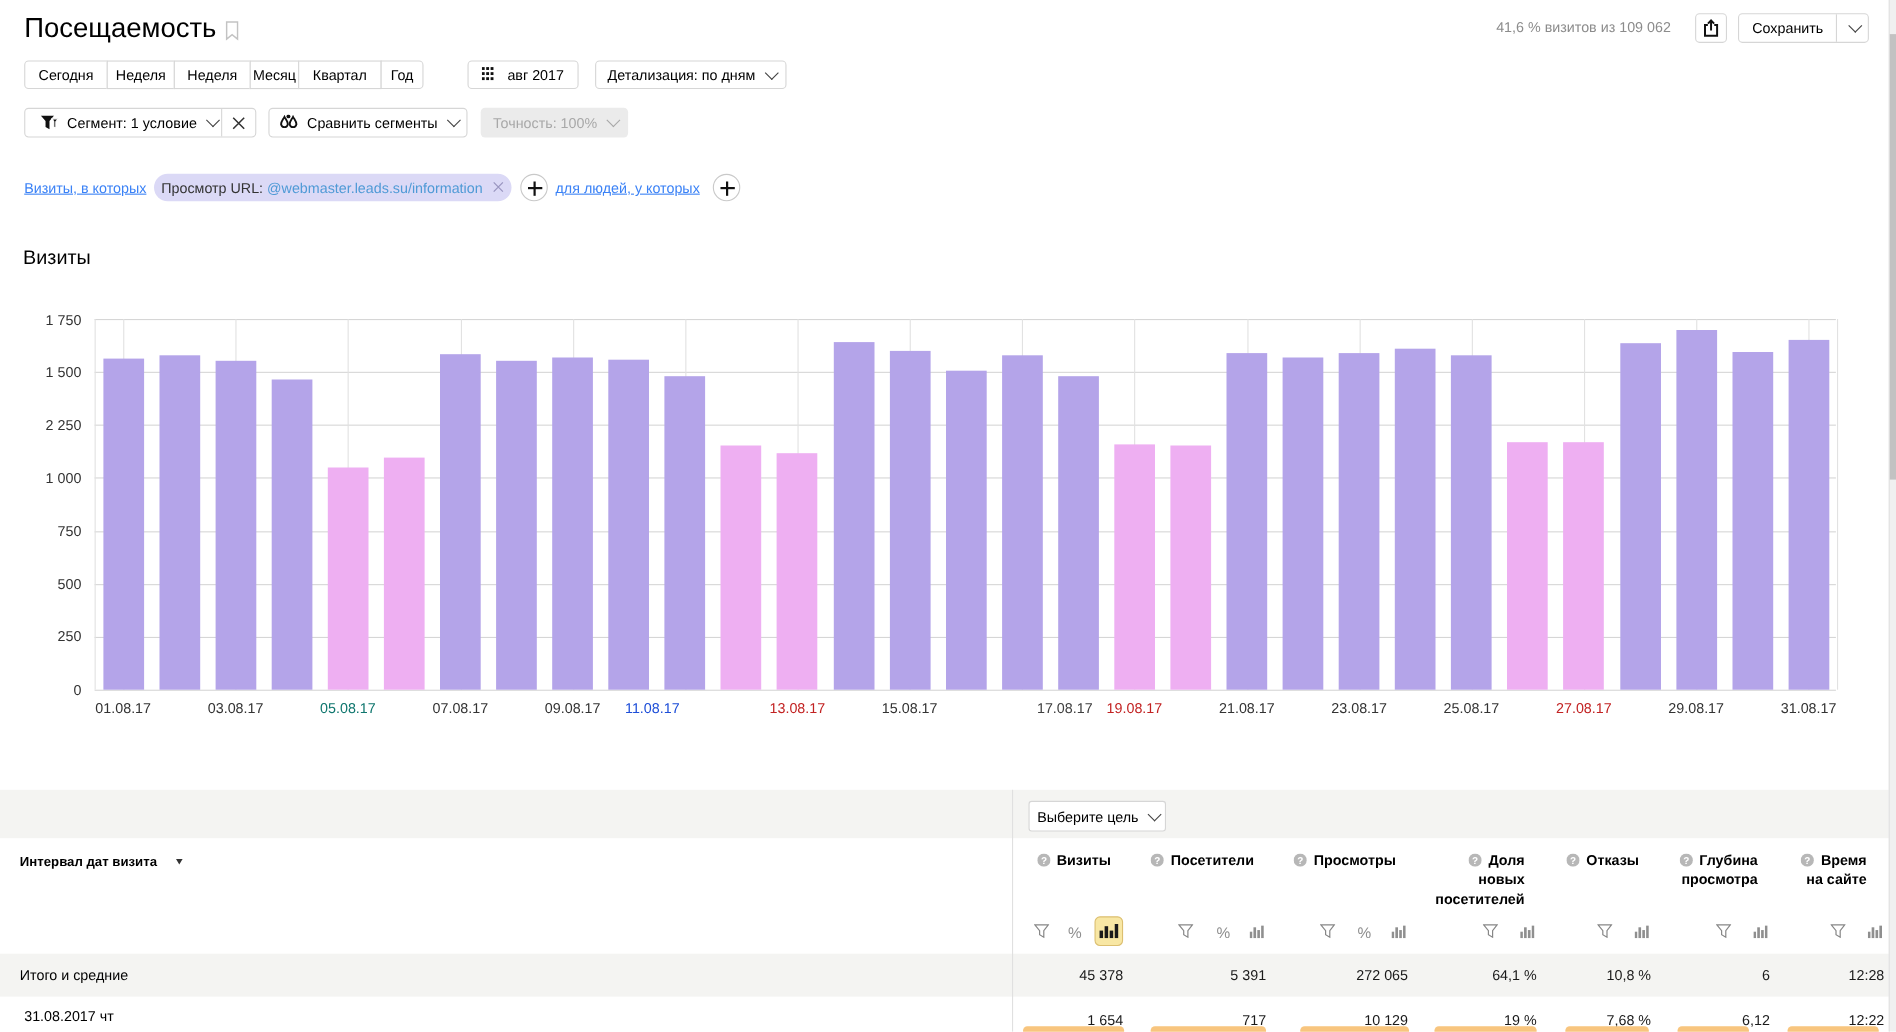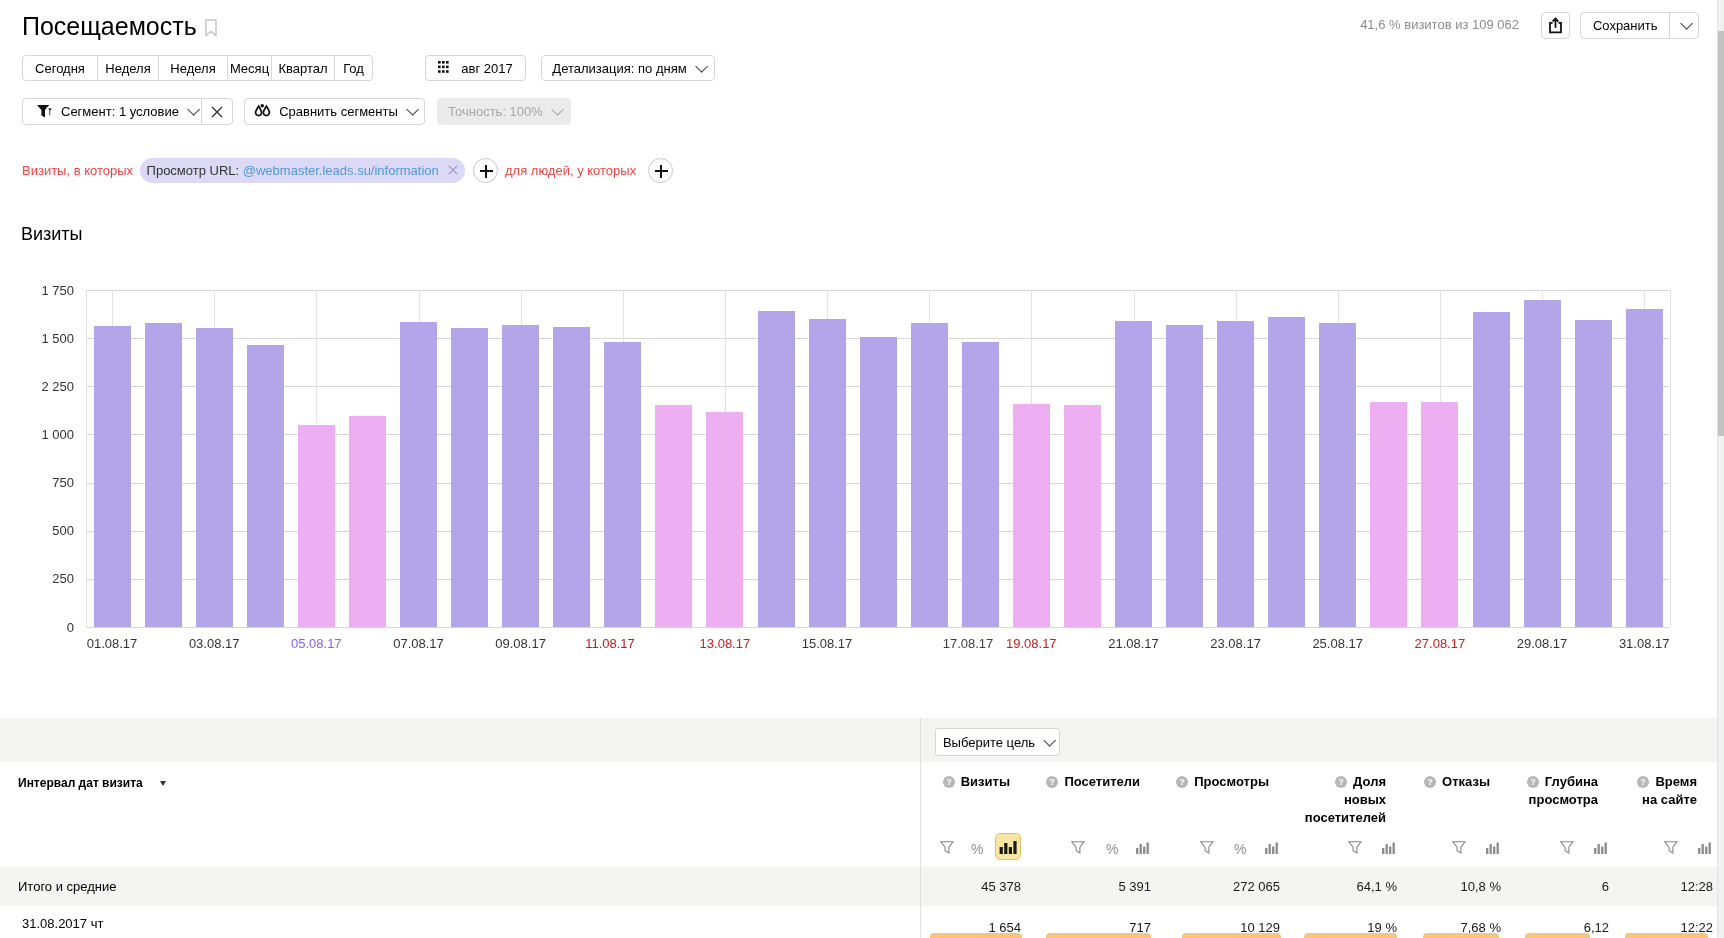--- a/index.html
+++ b/index.html
@@ -7,21 +7,21 @@
 .a { position:absolute; }
 .btn { position:absolute; background:#fff; border:1px solid #d6d6d6; border-radius:4px;
        font-size:13px; color:#000; display:flex; align-items:center; justify-content:center; }
 .tabs { position:absolute; left:22px; top:55px; display:flex; }
 .tab { height:26px; border:1px solid #d6d6d6; margin-left:-1px; background:#fff;
        display:flex; align-items:center; justify-content:center; font-size:13px; }
 .tab:first-child { border-radius:4px 0 0 4px; margin-left:0; }
 .tab:last-child { border-radius:0 4px 4px 0; }
 .chev { display:inline-block; width:9px; height:9px; border-right:1.6px solid #444; border-bottom:1.6px solid #444;
         transform:rotate(45deg) translateY(-3px); margin-left:8px; }
-.gtxt { color:#ef4444; font-size:13px; line-height:25px; }
+.gtxt { color:#3b82f6; font-size:13px; line-height:25px;text-decoration:underline; }
 .pluscirc { position:absolute; width:25px; height:25px; border:1px solid #c9c9c9; border-radius:50%;
         background:#fff; }
 .pluscirc:before { content:""; position:absolute; left:5.5px; top:11px; width:13px; height:2.2px; background:#111; }
 .pluscirc:after { content:""; position:absolute; left:10.9px; top:5.5px; width:2.2px; height:13px; background:#111; }
 
 .gh { position:absolute; left:86px; width:1583px; height:1px; background:#d6d6d6; }
 .gv { position:absolute; top:290px; height:337px; width:1px; background:#e2e2e2; }
 .bar { position:absolute; width:37px; }
 .ylab { position:absolute; width:60px; left:14px; text-align:right; font-size:13px; color:#333; line-height:15px; }
 .dlab { position:absolute; top:636px; width:68px; text-align:center; font-size:13px; line-height:15px; }
@@ -54,21 +54,21 @@
   <div style="width:29px;height:100%;border-left:1px solid #d6d6d6;display:flex;align-items:center;justify-content:center;">
     <span class="chev" style="margin-left:0"></span>
   </div>
 </div>
 
 <div class="tabs">
   <div class="tab" style="width:76px">Сегодня</div>
   <div class="tab" style="width:62px">Неделя</div>
   <div class="tab" style="width:70px">Неделя</div>
   <div class="tab" style="width:45px">Месяц</div>
-  <div class="tab" style="width:64px">Квартал</div>
+  <div class="tab" style="width:76px">Квартал</div>
   <div class="tab" style="width:39px">Год</div>
 </div>
 <div class="btn" style="left:425px;top:55px;width:101px;height:26px;">
   <svg width="14" height="14" viewBox="0 0 14 14" fill="#111" style="margin-right:9px">
     <rect x="0" y="0" width="2.6" height="2.6"></rect>
       <rect x="4" y="0" width="2.6" height="2.6"></rect>
       <rect x="8" y="0" width="2.6" height="2.6"></rect>
     <rect x="0" y="4.6" width="2.6" height="2.6"></rect>
       <rect x="4" y="4.6" width="2.6" height="2.6"></rect>
       <rect x="8" y="4.6" width="2.6" height="2.6"></rect>
@@ -172,24 +172,24 @@
 <div class="bar" style="left:1268.2px;top:316.5px;height:310.5px;background:#b4a4e9"></div>
 <div class="bar" style="left:1319.2px;top:322.7px;height:304.3px;background:#b4a4e9"></div>
 <div class="bar" style="left:1370.3px;top:402.0px;height:225.0px;background:#eeaff2"></div>
 <div class="bar" style="left:1421.4px;top:402.2px;height:224.8px;background:#eeaff2"></div>
 <div class="bar" style="left:1472.5px;top:312.3px;height:314.7px;background:#b4a4e9"></div>
 <div class="bar" style="left:1523.5px;top:299.7px;height:327.3px;background:#b4a4e9"></div>
 <div class="bar" style="left:1574.6px;top:319.6px;height:307.4px;background:#b4a4e9"></div>
 <div class="bar" style="left:1625.7px;top:309.2px;height:317.8px;background:#b4a4e9"></div>
 <div class="dlab" style="left:78.0px;color:#333">01.08.17</div>
 <div class="dlab" style="left:180.2px;color:#333">03.08.17</div>
-<div class="dlab" style="left:282.3px;color:#8b5cf6">05.08.17</div>
+<div class="dlab" style="left:282.3px;color:#0f766e">05.08.17</div>
 <div class="dlab" style="left:384.5px;color:#333">07.08.17</div>
 <div class="dlab" style="left:486.6px;color:#333">09.08.17</div>
-<div class="dlab" style="left:576px;color:#b91c1c">11.08.17</div>
+<div class="dlab" style="left:559px;color:#1d4ed8">11.08.17</div>
 <div class="dlab" style="left:690.9px;color:#c22222">13.08.17</div>
 <div class="dlab" style="left:793.0px;color:#333">15.08.17</div>
 <div class="dlab" style="left:934px;color:#404040">17.08.17</div>
 <div class="dlab" style="left:997.3px;color:#c22222">19.08.17</div>
 <div class="dlab" style="left:1099.5px;color:#333">21.08.17</div>
 <div class="dlab" style="left:1201.6px;color:#333">23.08.17</div>
 <div class="dlab" style="left:1303.7px;color:#333">25.08.17</div>
 <div class="dlab" style="left:1405.9px;color:#c22222">27.08.17</div>
 <div class="dlab" style="left:1508.0px;color:#333">29.08.17</div>
 <div class="dlab" style="left:1610.2px;color:#333">31.08.17</div>

